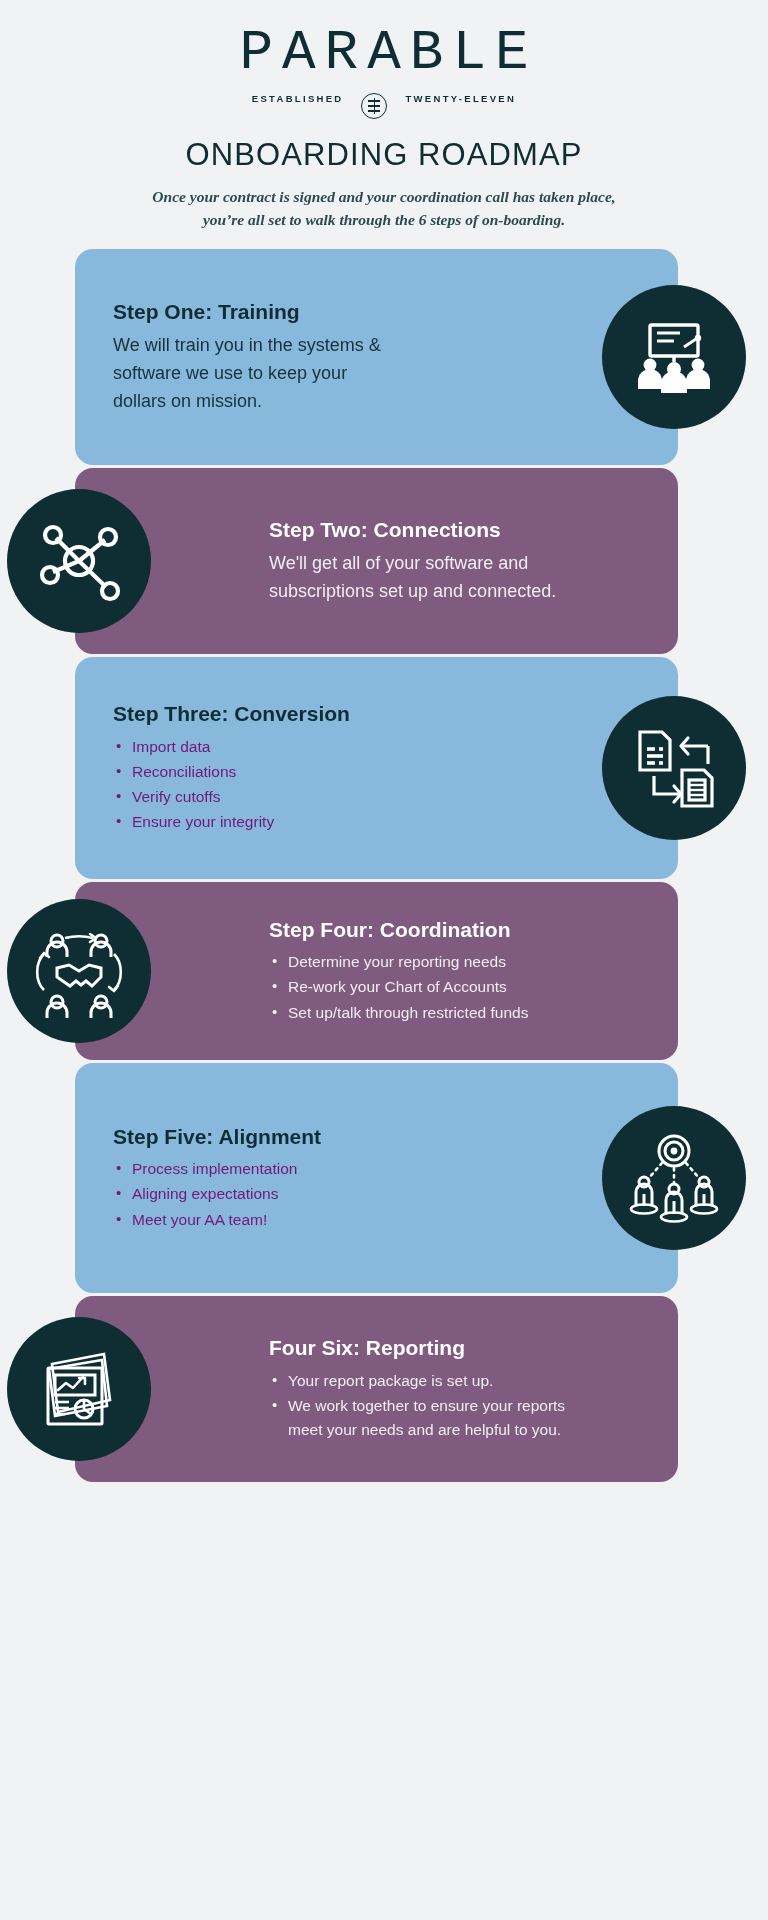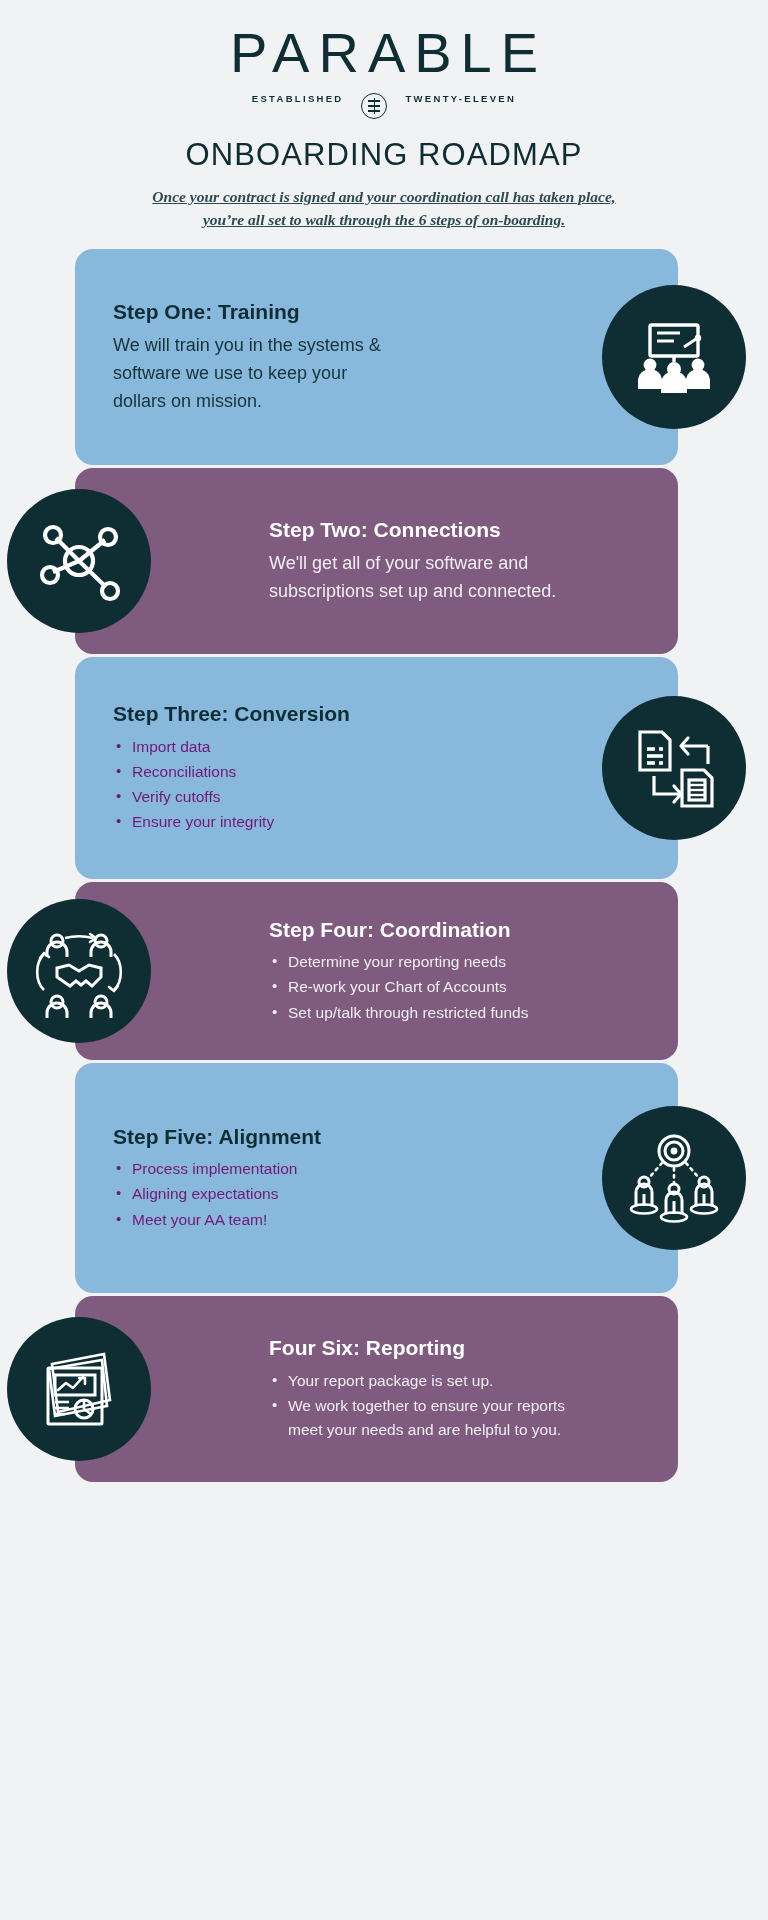--- a/index.html
+++ b/index.html
@@ -13,21 +13,21 @@
     position: relative;
     width: 768px;
     height: 1920px;
     background: #f1f2f4;
     overflow: hidden;
   }
 
   
   .header { padding-top: 24px; text-align: center; }
   .brand {
-    font-family: Liberation Sans, sans-serif;
+    font-family: Liberation Mono, monospace;
     font-size: 56px;
     letter-spacing: 9px;
     color: #0e2e33;
     font-weight: 400;
     line-height: 1.05;
     padding-left: 9px;
   }
   .established {
     margin-top: 10px;
     display: flex;
@@ -73,21 +73,20 @@
   }
   .subtitle {
     margin: 12px auto 0;
     width: 470px;
     font-family: "Liberation Serif", serif;
     font-style: italic;
     font-weight: 700;
     font-size: 15.5px;
     line-height: 1.5;
     color: #2c4a50;
-    text-decoration: underline;
   }
 
   
   .cards { margin-top: 18px; }
   .card {
     position: relative;
     border-radius: 18px;
     margin-bottom: 3px;
     display: flex;
     align-items: center;

